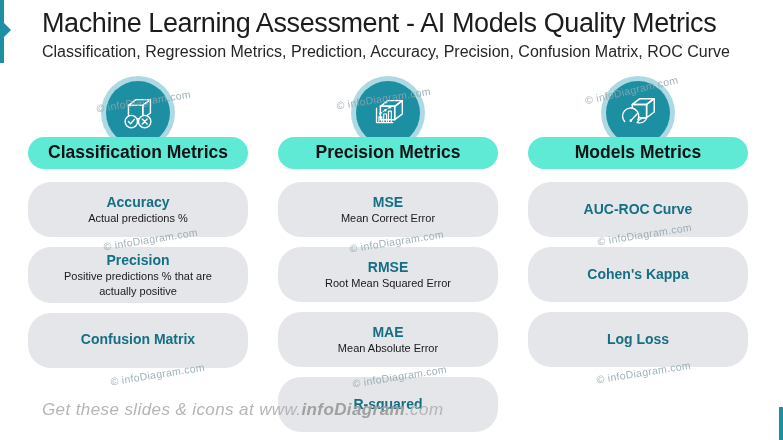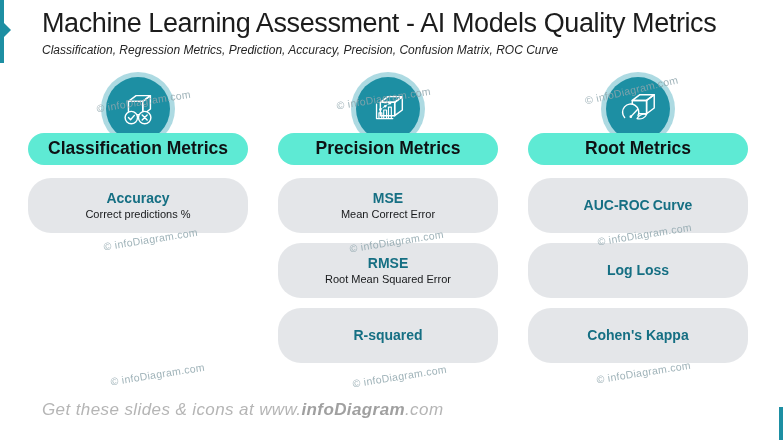--- a/index.html
+++ b/index.html
@@ -10,21 +10,21 @@
 
   
   .accent-left { position:absolute; left:0; top:0; width:4px; height:63px; background:#1D8FA3; }
   .accent-left-arrow { position:absolute; left:4px; top:23px; width:0; height:0;
     border-top:7px solid transparent; border-bottom:7px solid transparent; border-left:7px solid #1D8FA3; }
   .accent-right { position:absolute; right:0; bottom:0; width:4px; height:33px; background:#1D8FA3; }
 
   
   header { padding:7px 20px 0 42px; }
   h1 { margin:0; font-size:27px; font-weight:500; color:#1c1c1c; letter-spacing:-0.4px; line-height:1.22; }
-  .subtitle { margin:3px 0 0; font-size:12px; font-weight:400; color:#262626;font-style:italic; }
+  .subtitle { margin:3px 0 0; font-size:16px; font-weight:400; color:#262626; }
 
   
   .columns { display:flex; gap:30px; padding:0 35px 0 28px; margin-top:14px; }
   .col { flex:1; display:flex; flex-direction:column; }
 
   .icon-circle {
     width:64px; height:64px; border-radius:50%; background:#1D8FA3;
     box-shadow:0 0 0 5px rgba(118,193,206,0.6);
     margin:6px auto -8px; position:relative; z-index:1;
     display:flex; align-items:center; justify-content:center;
@@ -93,21 +93,29 @@
             <path d="M26.4 28.4 l5.2 5.2 M31.6 28.4 l-5.2 5.2"></path>
           </g>
         </svg>
       </div>
       <div class="head-pill">
         <span>Classification Metrics</span>
       </div>
       <div class="pills">
         <div class="pill">
           <span class="pt">Accuracy</span>
-          <span class="pd">Correct predictions %</span>
+          <span class="pd">Actual predictions %</span>
+        </div>
+        <div class="pill">
+          <span class="pt">Precision</span>
+          <span class="pd">Positive predictions % that are actually positive</span>
+        </div>
+        <div class="pill">
+          <span class="pt">Confusion Matrix</span>
+
         </div>
       </div>
     </section>
 
     <section class="col">
       <div class="icon-circle">
         <svg class="icon-svg" width="42" height="42" viewBox="0 0 44 44" aria-hidden="true">
           <g fill="none" stroke="#ffffff" stroke-width="1.5" stroke-linejoin="round" stroke-linecap="round">
             <path d="M14 15 H29 V29 H14 Z"></path>
             <path d="M14 15 L22 9 L37 9 L29 15 Z"></path>
@@ -129,20 +137,24 @@
       <div class="pills">
         <div class="pill">
           <span class="pt">MSE</span>
           <span class="pd">Mean Correct Error</span>
         </div>
         <div class="pill">
           <span class="pt">RMSE</span>
           <span class="pd">Root Mean Squared Error</span>
         </div>
         <div class="pill">
+          <span class="pt">MAE</span>
+          <span class="pd">Mean Absolute Error</span>
+        </div>
+        <div class="pill">
           <span class="pt">R-squared</span>
 
         </div>
       </div>
     </section>
 
     <section class="col">
       <div class="icon-circle">
         <svg class="icon-svg" width="42" height="42" viewBox="0 0 44 44" aria-hidden="true">
           <g fill="none" stroke="#ffffff" stroke-width="1.5" stroke-linejoin="round" stroke-linecap="round">
@@ -150,33 +162,33 @@
             <path d="M16 13 L24 7 L39 7 L31 13 Z"></path>
             <path d="M31 13 L39 7 V21 L31 27 Z"></path>
             <path d="M8 31 A8.5 8.5 0 1 1 22 29" fill="#1D8FA3"></path>
             <path d="M14.5 30 L21.5 22.5"></path>
             <circle cx="14.5" cy="30" r="1.4" fill="#ffffff" stroke="none"></circle>
             <path d="M21 32 C24 27.5 28 27 31 27.8 C29.5 31 25.5 33.5 21 32 Z" fill="#1D8FA3" stroke-width="1.3"></path>
           </g>
         </svg>
       </div>
       <div class="head-pill">
-        <span>Root Metrics</span>
+        <span>Models Metrics</span>
       </div>
       <div class="pills">
         <div class="pill">
           <span class="pt"><span>AUC-ROC</span><span class="pt-small">Curve</span></span>
 
         </div>
         <div class="pill">
+          <span class="pt">Cohen's Kappa</span>
+
+        </div>
+        <div class="pill">
           <span class="pt">Log Loss</span>
-
-        </div>
-        <div class="pill">
-          <span class="pt">Cohen's Kappa</span>
 
         </div>
       </div>
     </section>
 
   </div>
 
   <span class="wm wm1">© infoDiagram.com</span>
   <span class="wm wm2">© infoDiagram.com</span>
   <span class="wm wm3">© infoDiagram.com</span>

